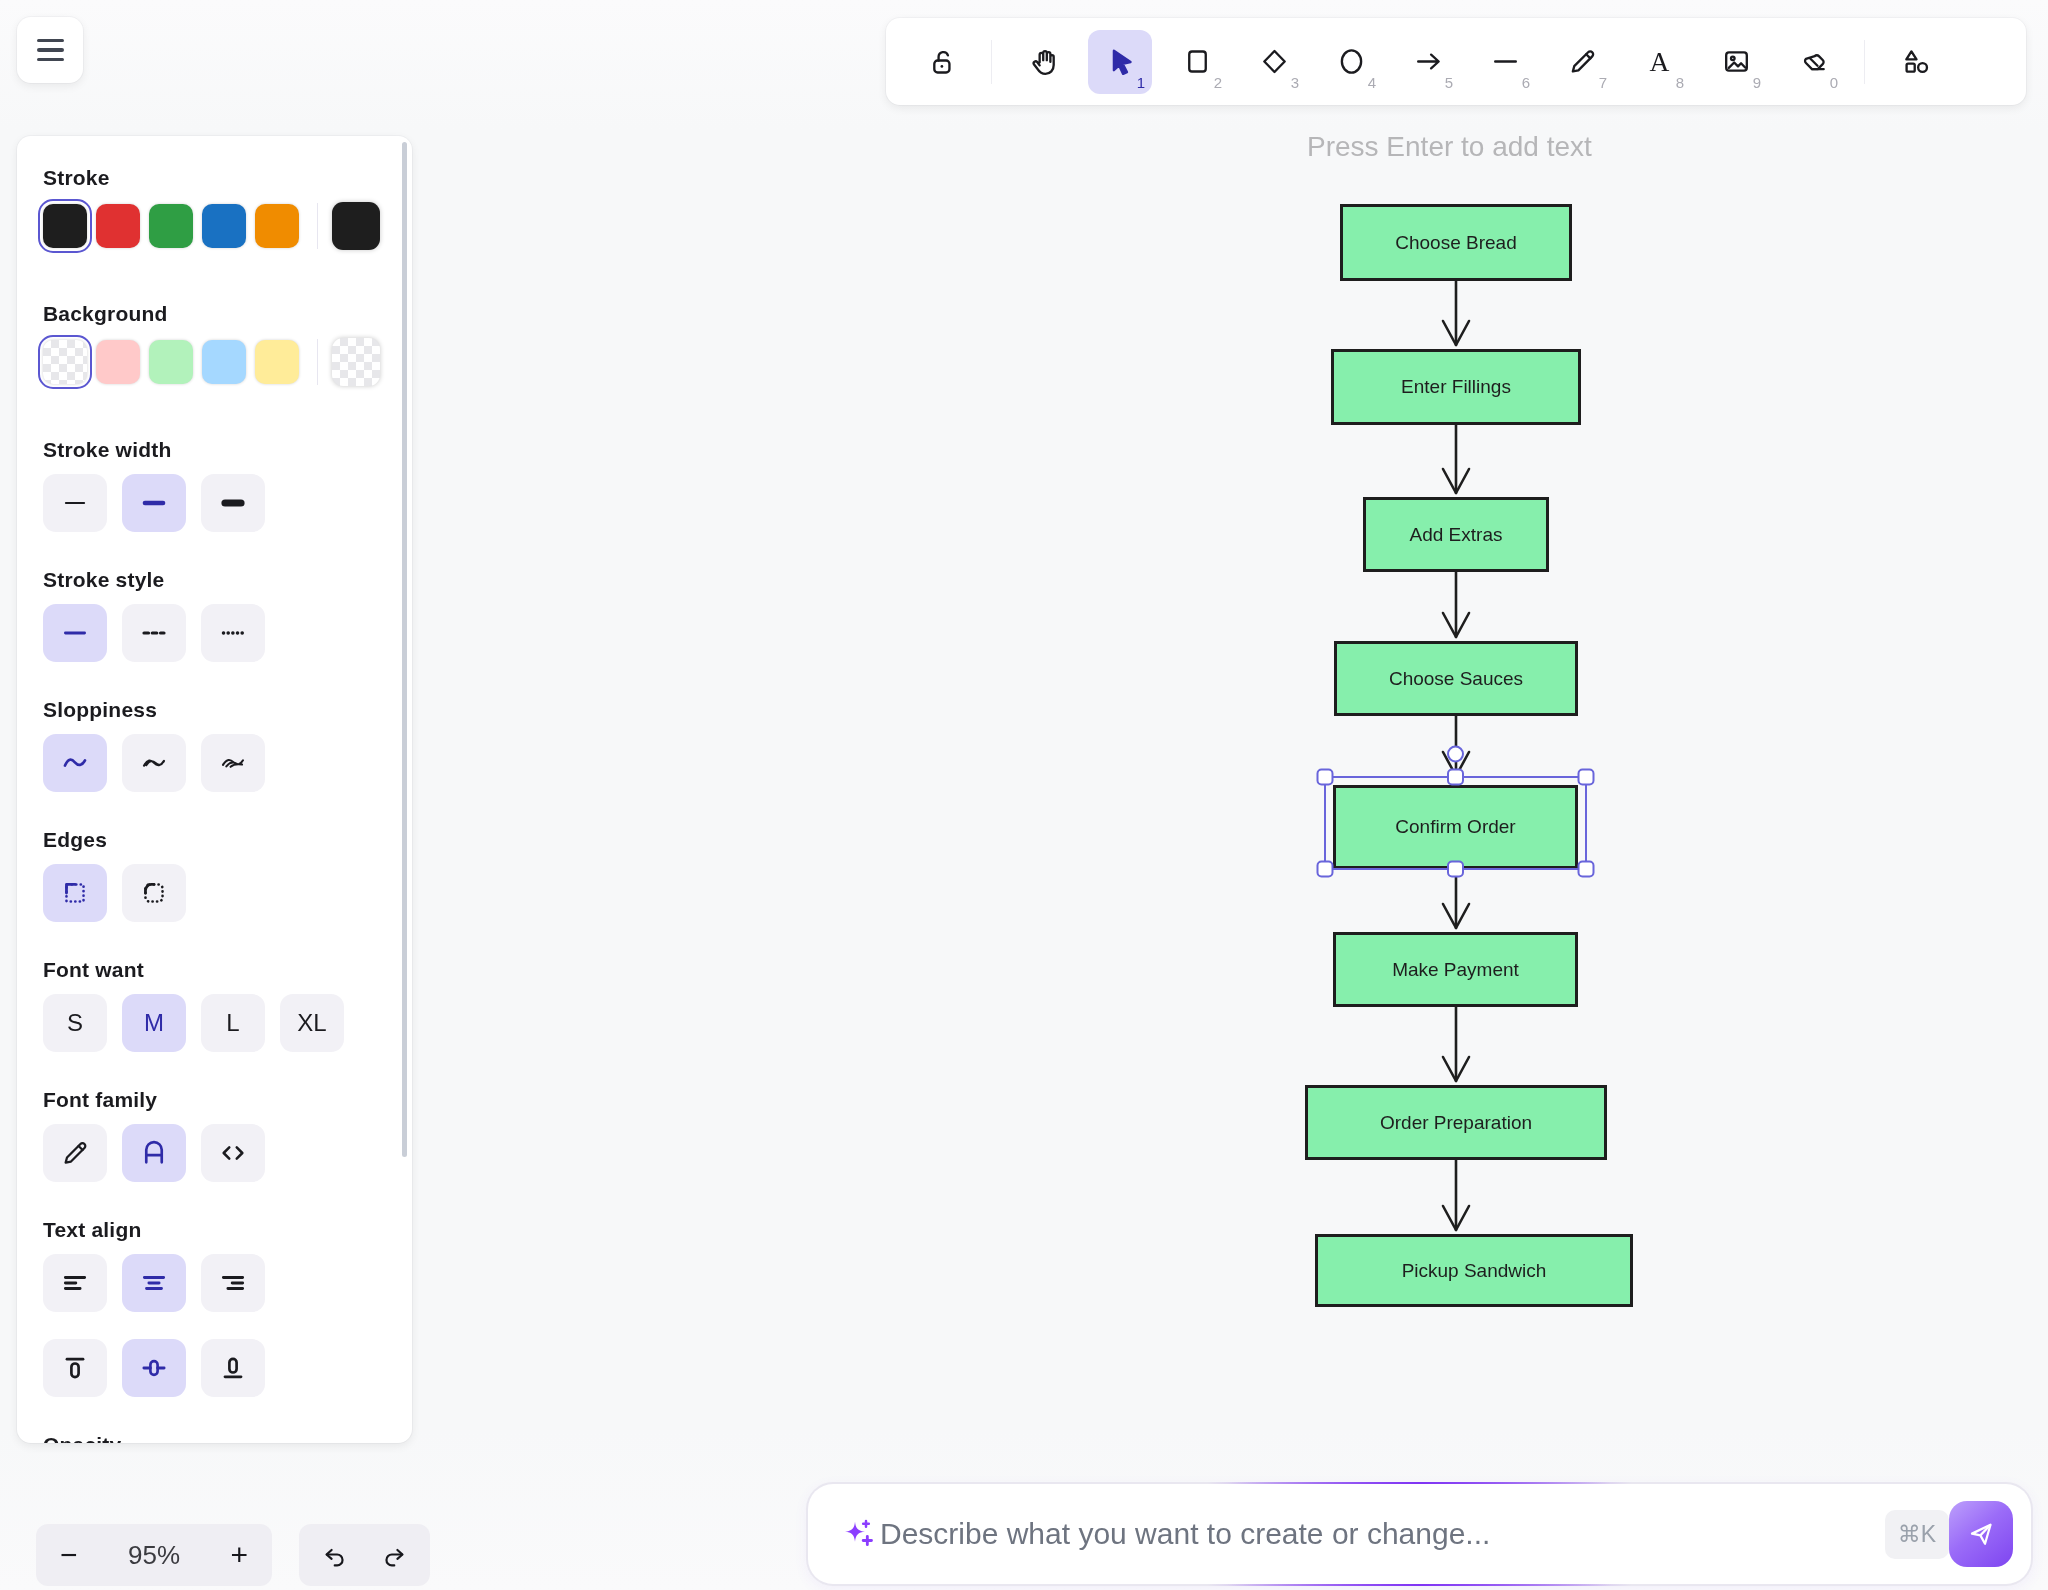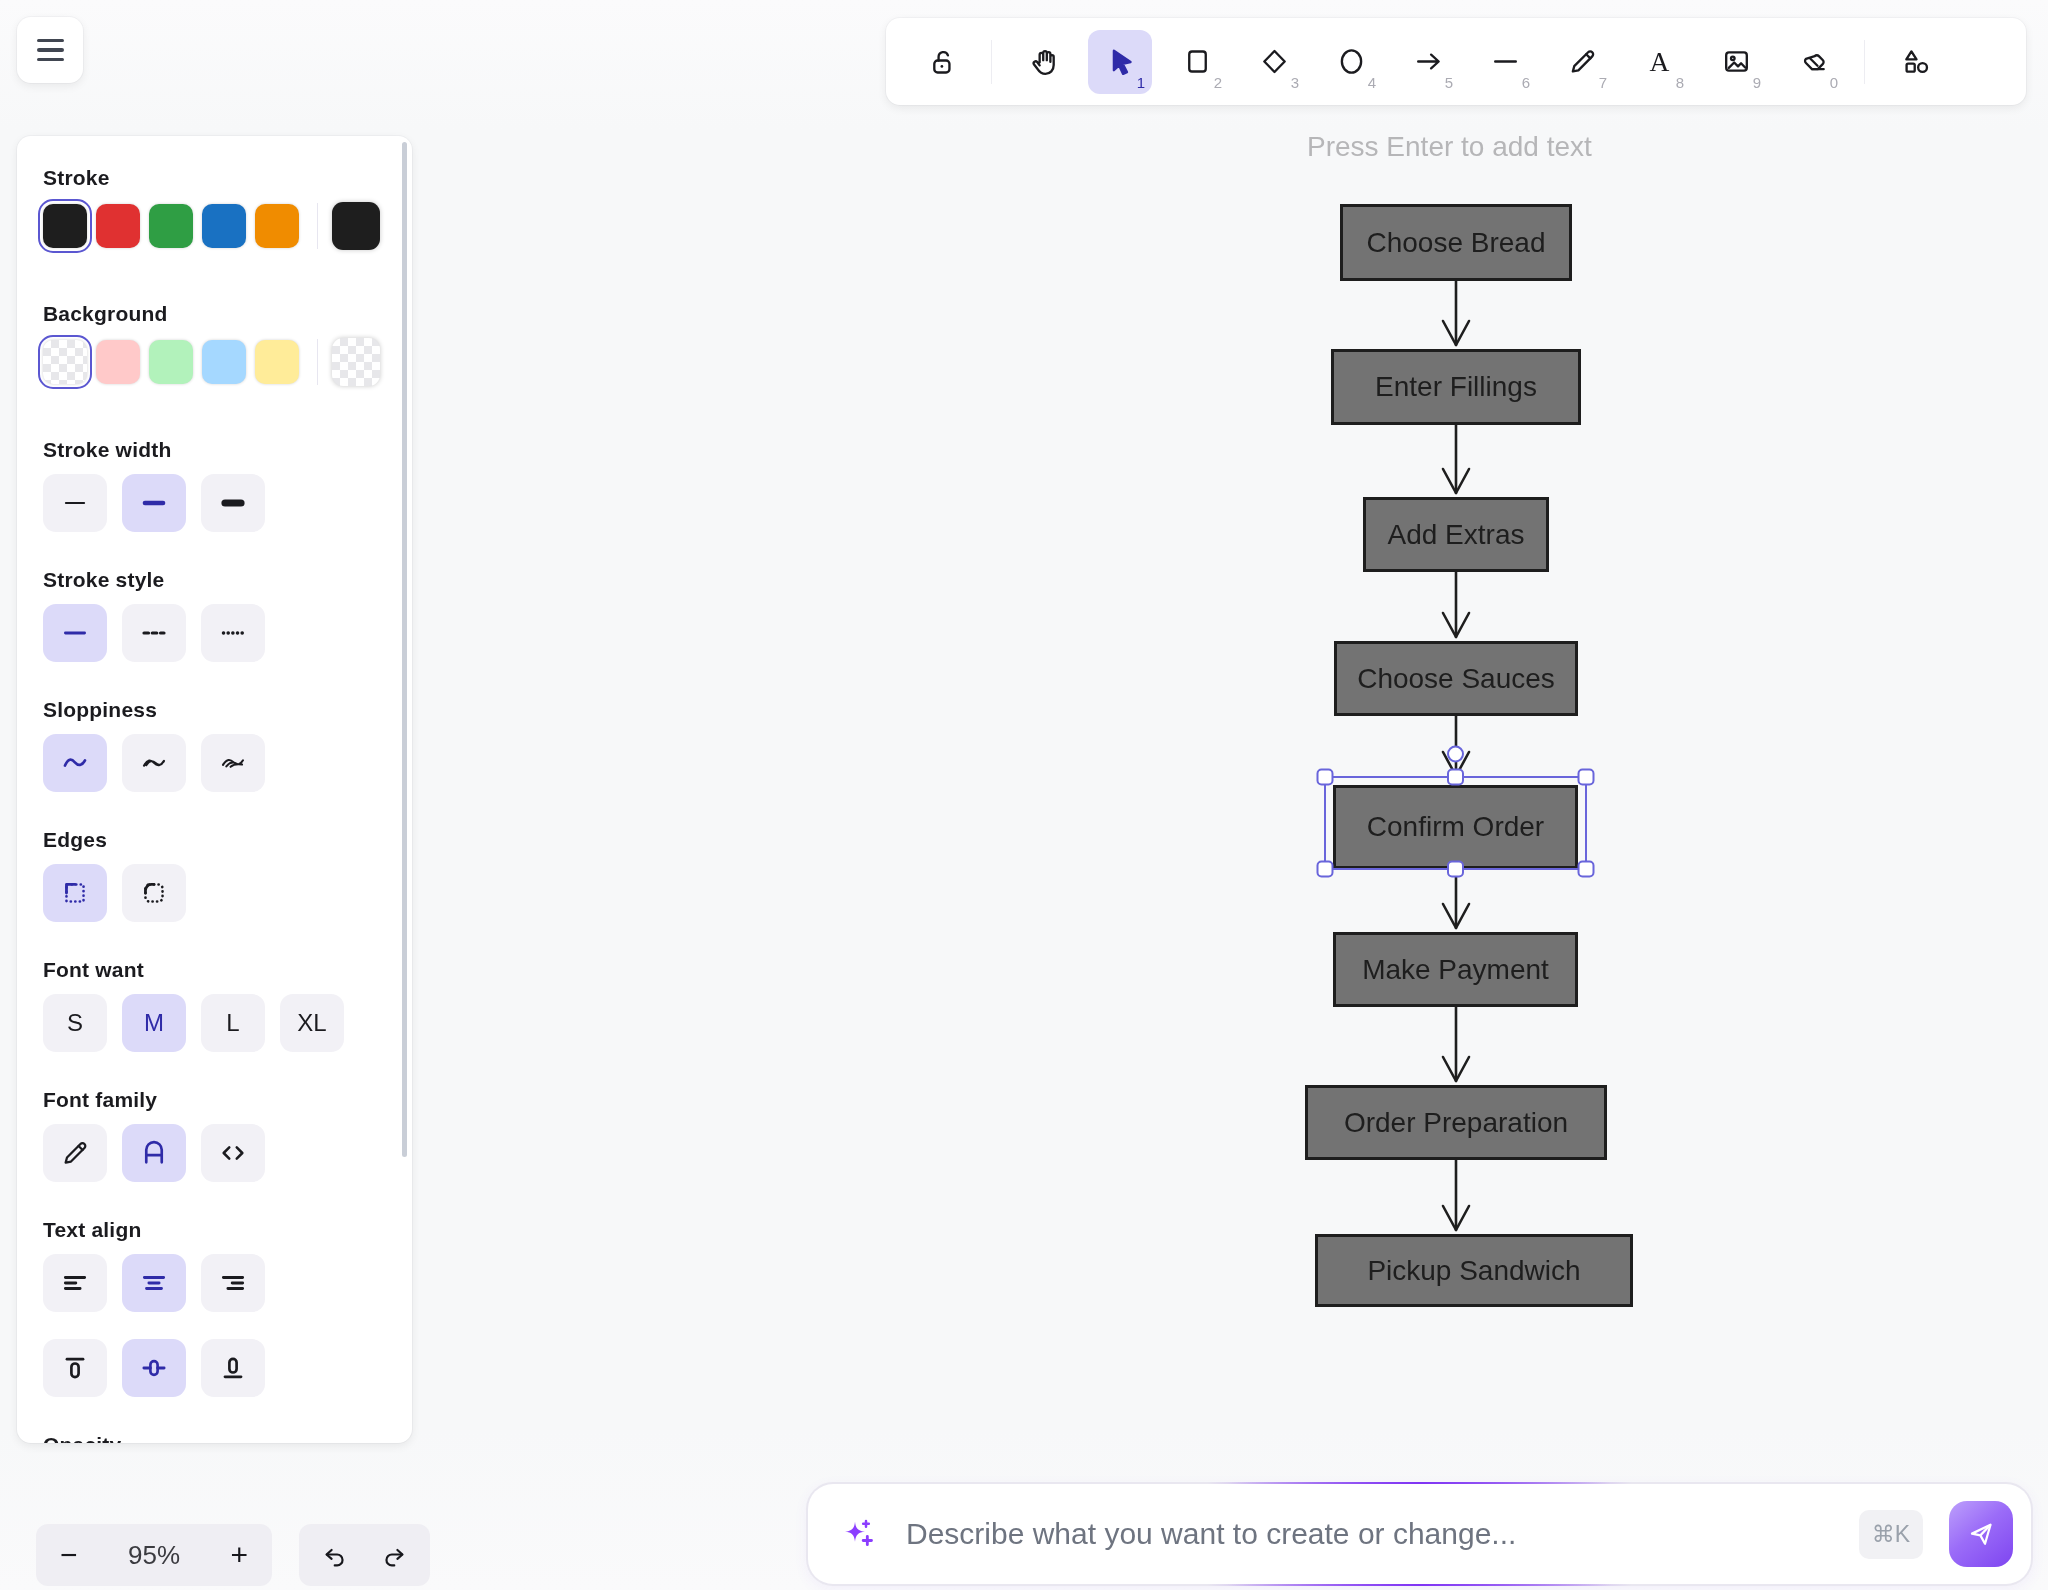--- a/index.html
+++ b/index.html
@@ -51,38 +51,38 @@
   .opt.active{background:#dcdaf9;color:#2f2ba8}
   #panel-scroll{position:absolute;right:5px;top:6px;width:5px;height:1015px;
     background:#c9ced7;border-radius:3px}
 
   
   #canvas-hint{position:absolute;left:1307px;top:131px;font-size:28px;color:#b6b6b8;z-index:3}
   .layer{position:absolute;left:0;top:0;width:2048px;height:1590px;pointer-events:none}
   #arrows-layer{z-index:1}
   #nodes-layer{z-index:2}
   #selection-layer{z-index:4}
-  .node{position:absolute;border:3px solid #1e1e1e;background:#737373;display:flex;
-    align-items:center;justify-content:center;font-size:28px;color:#1e1e1e;
+  .node{position:absolute;border:3px solid #1e1e1e;background:#86efac;display:flex;
+    align-items:center;justify-content:center;font-size:19px;color:#1e1e1e;
     box-sizing:border-box;pointer-events:auto;white-space:nowrap}
 
   
   .foot{background:#efeef3;border-radius:12px;box-shadow:none;position:absolute}
   #zoom-bar{left:36px;top:1524px;width:236px;height:62px;display:flex;align-items:center;
     justify-content:space-between;padding:0 24px;box-sizing:border-box}
   #zoom-bar .zbtn{font-size:30px;color:#17171c;cursor:pointer;line-height:1}
   #zoom-level{font-size:26px;color:#3b3b40}
   #history-bar{left:299px;top:1524px;width:131px;height:62px;display:flex;align-items:center;justify-content:space-evenly}
   #history-bar .hbtn{width:50px;height:50px;display:flex;align-items:center;justify-content:center;color:#17171c;cursor:pointer}
   #history-bar svg{width:29px;height:29px}
 
   
   #ai-bar{position:absolute;left:806px;top:1482px;width:1227px;height:104px;border-radius:27px;
     border:2px solid transparent;box-sizing:border-box;display:flex;align-items:center;
-    padding:0 18px 0 30px;gap:26px;
+    padding:0 18px 0 30px;
     background:
       linear-gradient(#fff,#fff) padding-box,
       radial-gradient(24% 320% at 50% 0%,rgba(125,48,244,.95) 0%,rgba(125,48,244,0) 72%) border-box,
       radial-gradient(24% 320% at 50% 100%,rgba(125,48,244,.95) 0%,rgba(125,48,244,0) 72%) border-box,
       linear-gradient(#e9e7f0,#e9e7f0) border-box;
     box-shadow:0 4px 14px rgba(120,60,240,.06)}
   #ai-sparkle{width:40px;height:40px;color:#8b3dff;flex:0 0 auto}
   #ai-input{flex:1;border:none;outline:none;background:transparent;font-size:30px;
     color:#3c414b;font-family:"Liberation Sans",sans-serif}
   #ai-input::placeholder{color:#6e7480}

